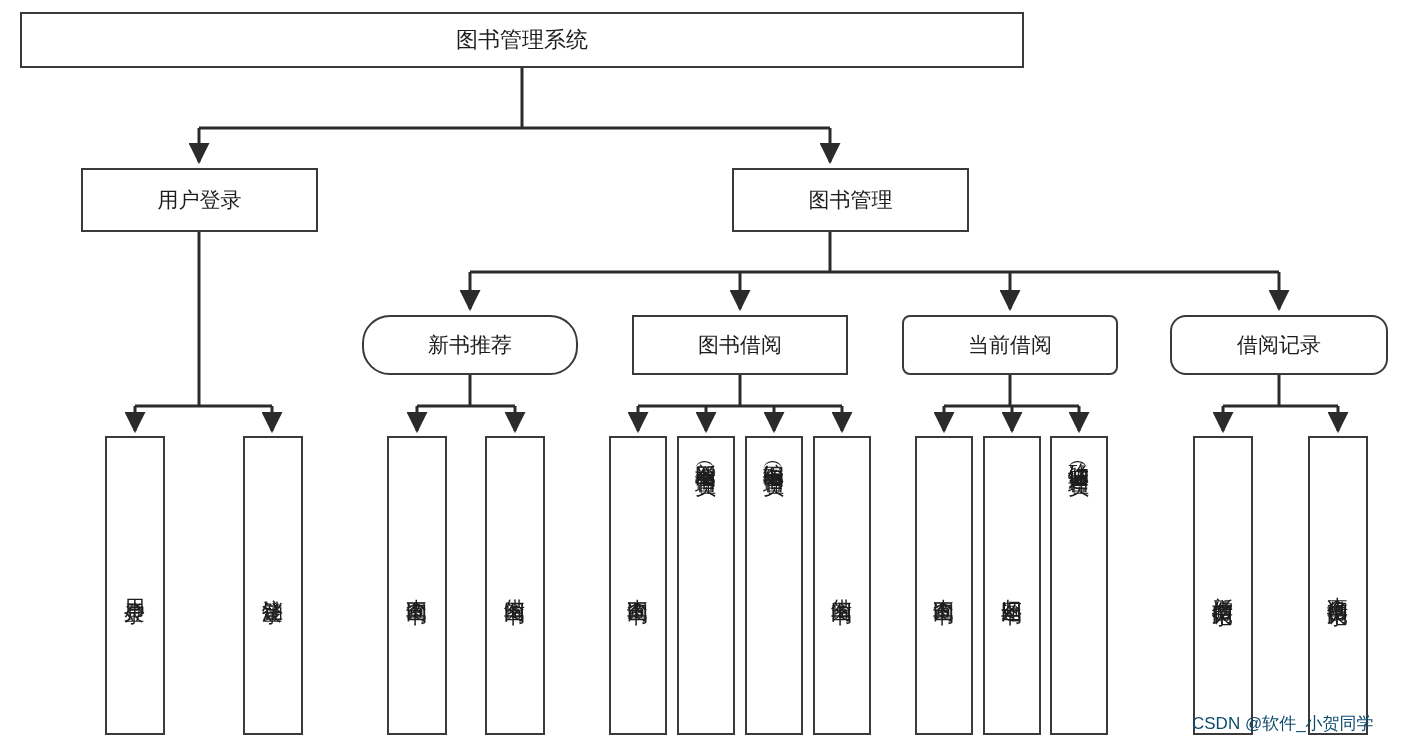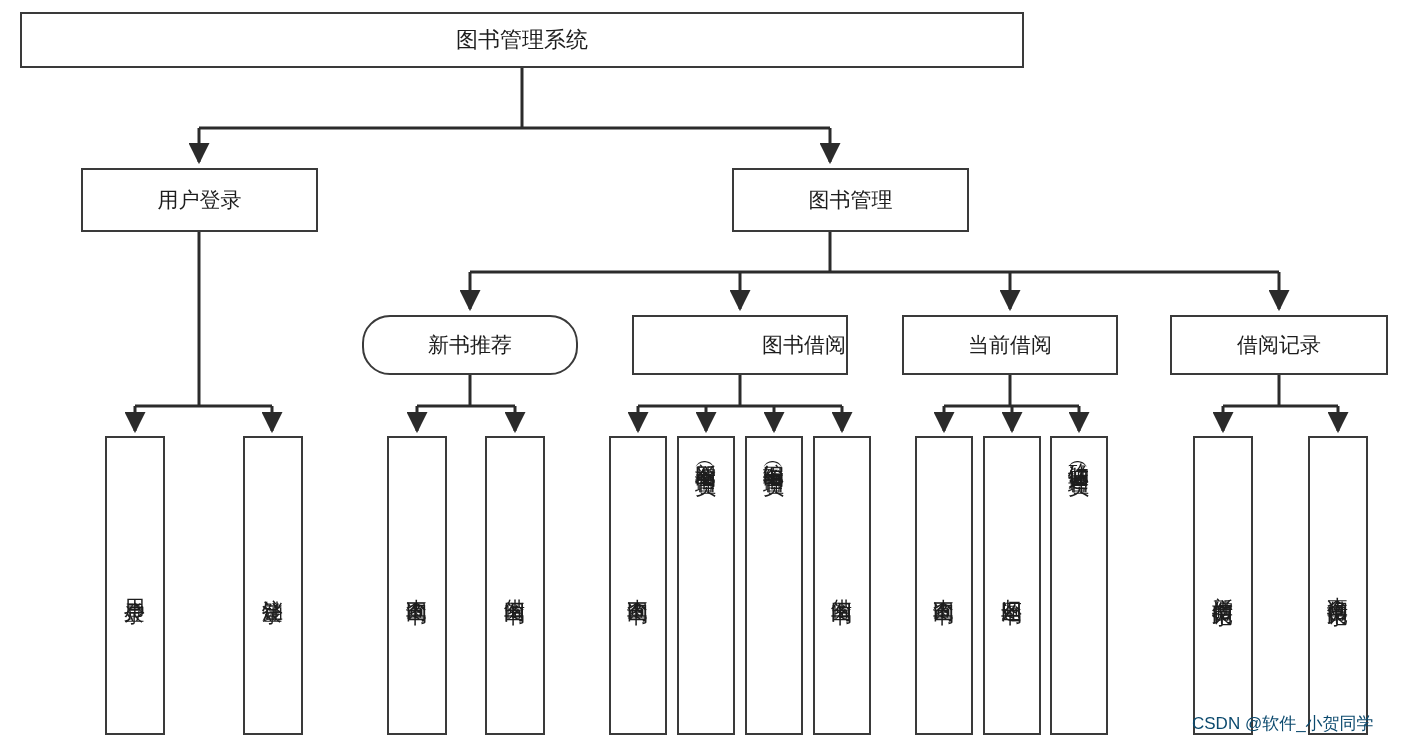--- a/index.html
+++ b/index.html
@@ -141,27 +141,27 @@
   <div class="node horiz" style="left:81px; top:168px; width:237px; height:64px;">
     <span class="node-label">用户登录</span>
   </div>
   <div class="node horiz" style="left:732px; top:168px; width:237px; height:64px;">
     <span class="node-label">图书管理</span>
   </div>
 
   <div class="node horiz" style="left:362px; top:315px; width:216px; height:60px;border-radius:28px;">
     <span class="node-label">新书推荐</span>
   </div>
-  <div class="node horiz" style="left:632px; top:315px; width:216px; height:60px;justify-content:flex-end;">
+  <div class="node horiz" style="left:632px; top:315px; width:216px; height:60px;">
     <span class="node-label">图书借阅</span>
   </div>
-  <div class="node horiz" style="left:902px; top:315px; width:216px; height:60px;">
+  <div class="node horiz" style="left:902px; top:315px; width:216px; height:60px;border-radius:8px;">
     <span class="node-label">当前借阅</span>
   </div>
-  <div class="node horiz" style="left:1170px; top:315px; width:218px; height:60px;">
+  <div class="node horiz" style="left:1170px; top:315px; width:218px; height:60px;border-radius:16px;">
     <span class="node-label">借阅记录</span>
   </div>
 
   <div class="node vert centered" style="left:105px; top:436px; width:60px; height:299px;">
     <span class="node-label">用户登录</span>
   </div>
   <div class="node vert centered" style="left:243px; top:436px; width:60px; height:299px;">
     <span class="node-label">注销登录</span>
   </div>
 

